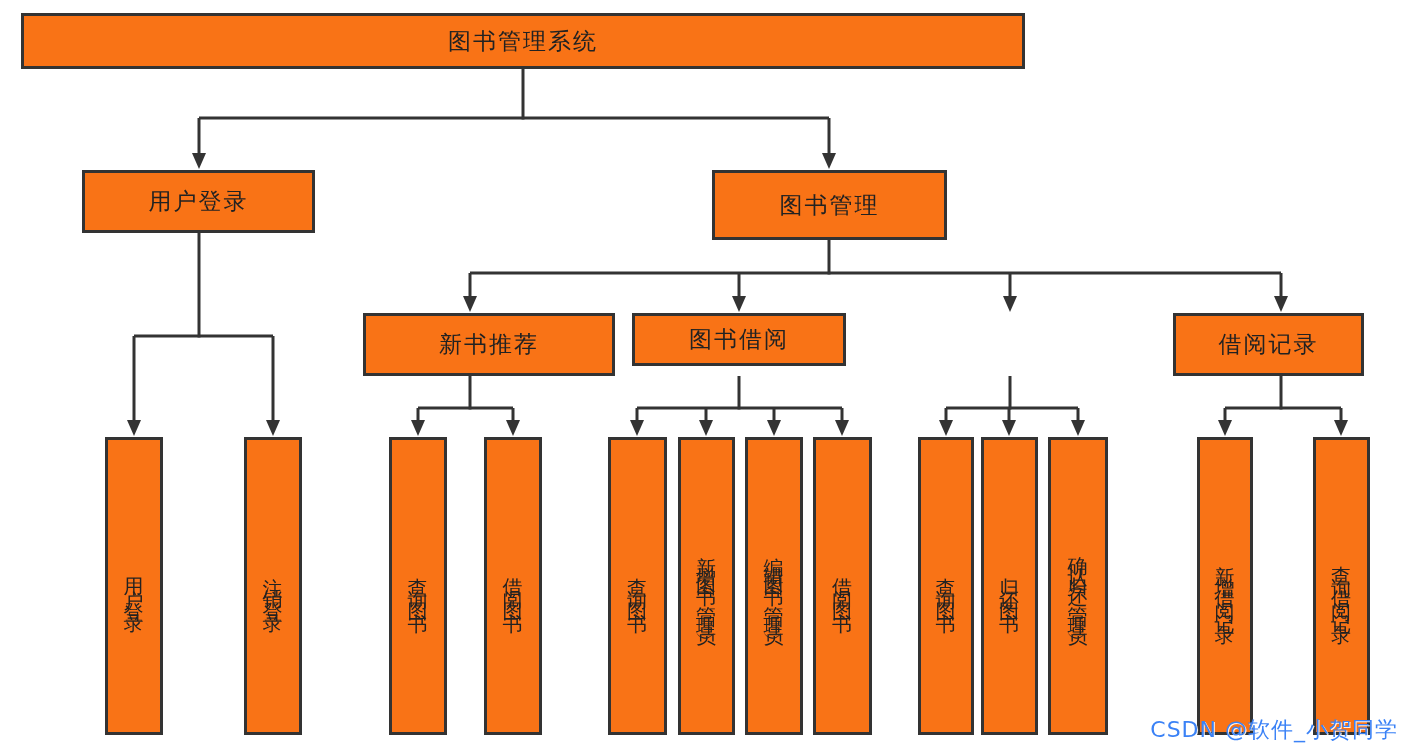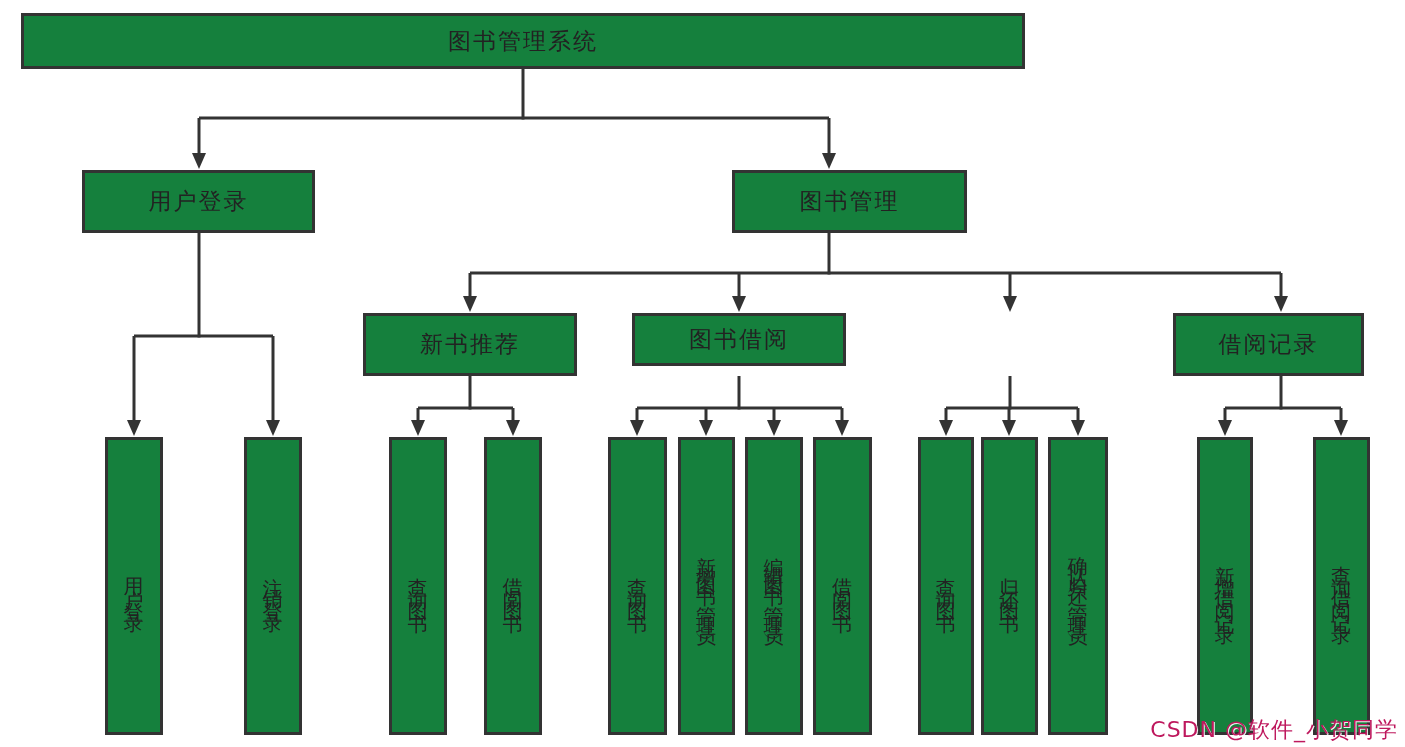--- a/index.html
+++ b/index.html
@@ -29,21 +29,21 @@
     fill: none;
   }
   svg.connectors polygon {
     fill: #333333;
     stroke: none;
   }
   .node {
     position: absolute;
     box-sizing: border-box;
     border: 3px solid #333333;
-    background: #15803d;
+    background: #f97316;
     display: flex;
     align-items: center;
     justify-content: center;
   }
   .node.h span {
     font-size: 23px;
     letter-spacing: 2px;
     line-height: 1;
     white-space: nowrap;
   }
@@ -57,21 +57,21 @@
   }
   .node.v.long span {
     letter-spacing: 10px;
   }
   .watermark {
     position: absolute;
     right: 7px;
     top: 715px;
     font-size: 22px;
     letter-spacing: 1px;
-    color: #be185d;
+    color: #3b82f6;
     text-shadow: 1px 1px 0 rgba(255,255,255,0.9);
     white-space: nowrap;
   }
 </style>
 </head>
 <body>
 
 <div class="canvas">
 
   <svg class="connectors" viewBox="0 0 1405 747" aria-hidden="true">
@@ -136,25 +136,25 @@
     <polygon points="1334,420 1348,420 1341,436"></polygon>
   </svg>
 
   <div class="node h" style="left:21px; top:13px; width:1004px; height:56px;">
     <span>图书管理系统</span>
   </div>
 
   <div class="node h" style="left:82px; top:170px; width:233px; height:63px;">
     <span>用户登录</span>
   </div>
-  <div class="node h" style="left:712px; top:170px; width:235px; height:63px;margin-left:20px;">
+  <div class="node h" style="left:712px; top:170px; width:235px; height:70px;">
     <span>图书管理</span>
   </div>
 
-  <div class="node h" style="left:363px; top:313px; width:214px; height:63px;">
+  <div class="node h" style="left:363px; top:313px; width:252px; height:63px;">
     <span>新书推荐</span>
   </div>
   <div class="node h" style="left:632px; top:313px; width:214px; height:53px;">
     <span>图书借阅</span>
   </div>
   <div class="node h" style="left:1173px; top:313px; width:191px; height:63px;">
     <span>借阅记录</span>
   </div>
 
   <div class="node v" style="left:105px; top:437px; width:58px; height:298px;">

